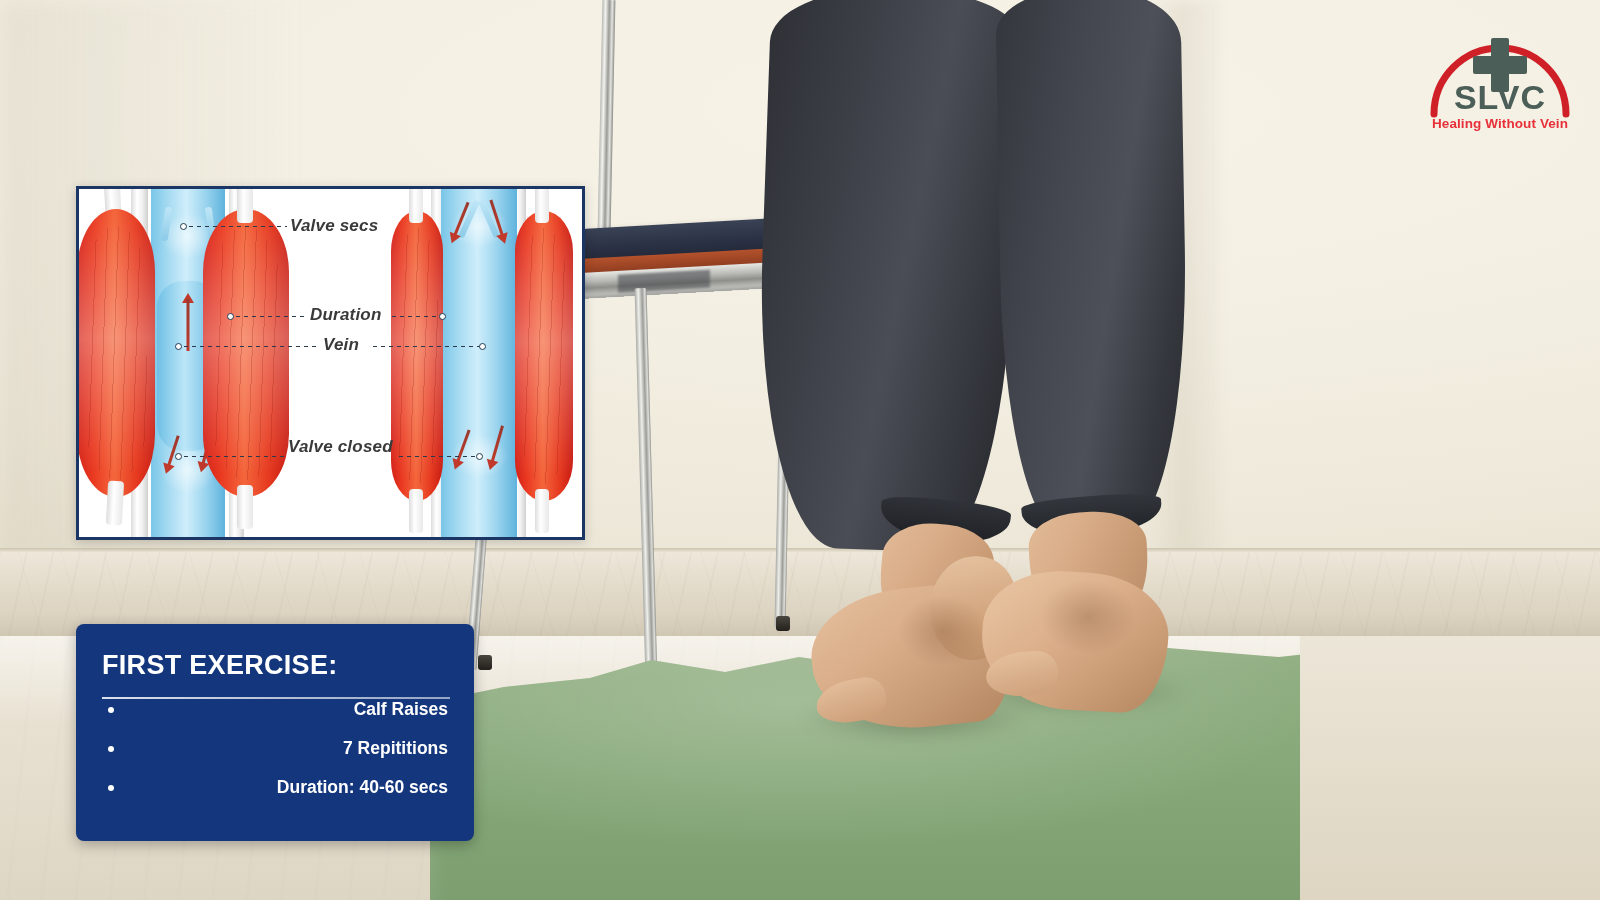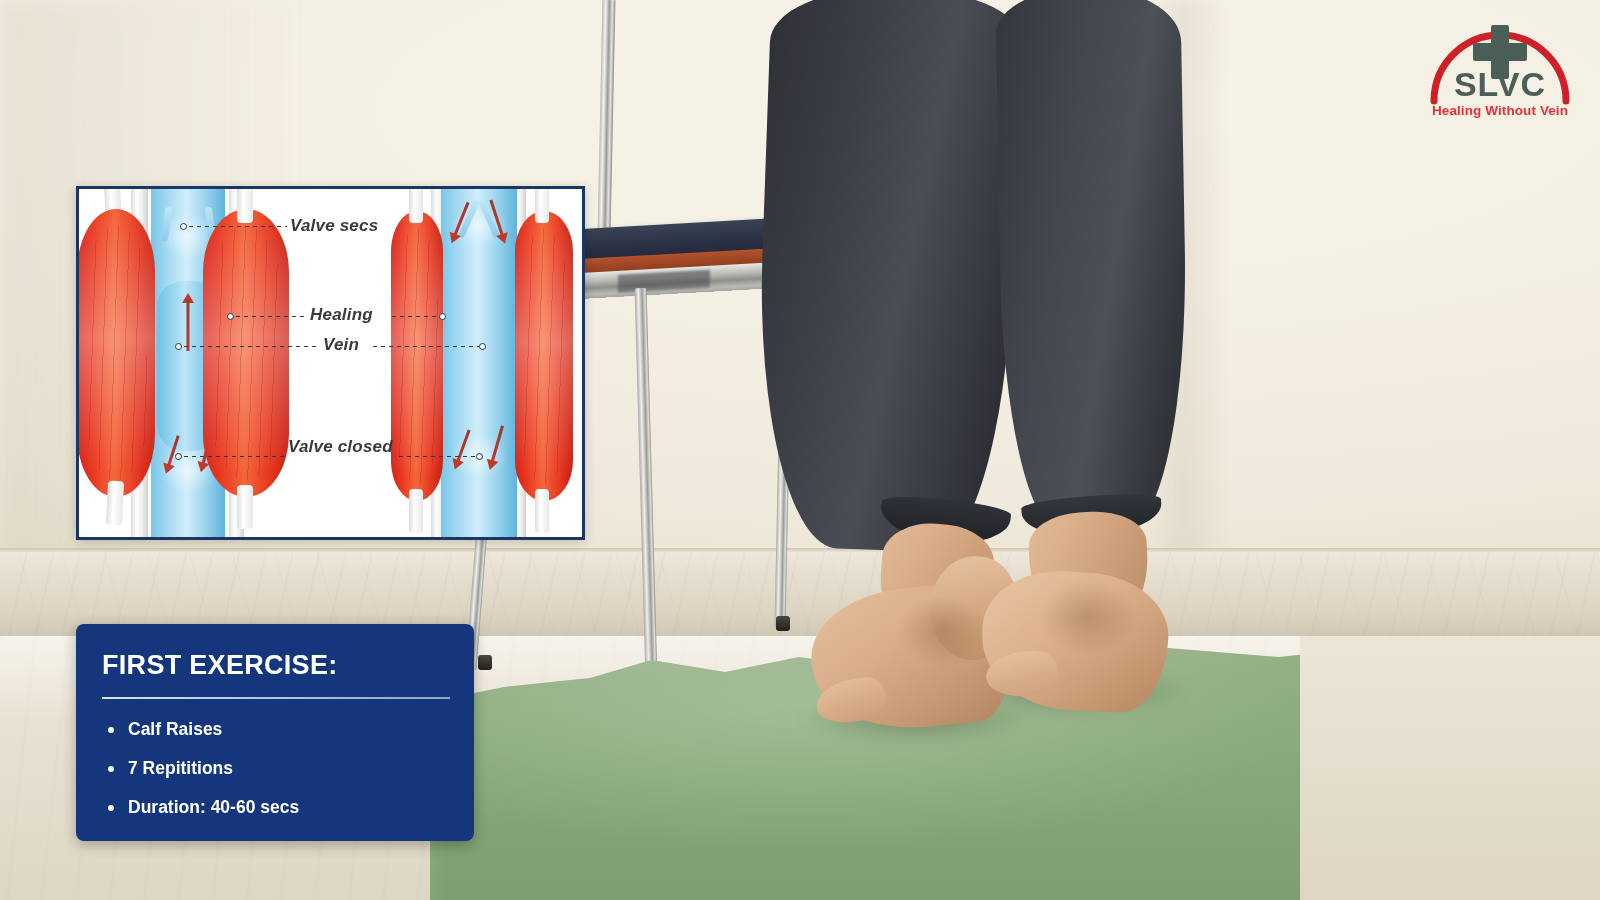--- a/index.html
+++ b/index.html
@@ -304,33 +304,33 @@
     padding:26px 26px 16px 26px;
   }
   .info-title{
     color:#ffffff; font-weight:bold; font-size:27px; letter-spacing:.3px;
     font-family:"Liberation Sans", sans-serif;
   }
   .info-rule{
     margin-top:16px; height:2px; width:348px;
     background:linear-gradient(90deg, rgba(255,255,255,.85), rgba(255,255,255,.55));
   }
-  .info-list{ margin-top:20px; list-style:none; }
+  .info-list{ list-style:none;text-align:right; }
   .info-list li{
     position:relative; color:#ffffff; font-size:17.5px; font-weight:bold;
     padding-left:26px; margin-bottom:18px;
     font-family:"Liberation Sans", sans-serif;
   }
   .info-list li::before{
     content:""; position:absolute; left:6px; top:8px;
     width:6px; height:6px; border-radius:50%; background:#ffffff;
   }
 
   
-  .logo{ position:absolute; left:1410px; top:7px; width:180px; height:112px; }
+  .logo{ position:absolute; left:1410px; top:20px; width:180px; height:112px; }
   .logo-arc{ position:absolute; left:16px; top:2px; width:148px; height:96px; }
   .logo-cross{
     position:absolute; left:63px; top:18px; width:54px; height:54px;
   }
   .logo-cross::before, .logo-cross::after{
     content:""; position:absolute; background:#4b5f58; border-radius:2px;
   }
   .logo-cross::before{ left:18px; top:0; width:18px; height:54px; }
   .logo-cross::after{ left:0; top:18px; width:54px; height:18px; }
   .logo-name{
@@ -469,21 +469,21 @@
                  border-radius:50% 50% 50% 50% / 14% 14% 14% 14%;"></div>
       <div class="tendon" style="left:456px; top:-4px; width:14px; height:38px;"></div>
       <div class="tendon" style="left:456px; top:300px; width:14px; height:44px;"></div>
 
       <div class="dot" style="left:101px; top:34px;"></div>
       <div class="leader" style="left:110px; top:37px; width:98px;"></div>
       <div class="dlabel" style="left:211px; top:27px;">Valve secs</div>
 
       <div class="dot" style="left:148px; top:124px;"></div>
       <div class="leader" style="left:157px; top:127px; width:72px;"></div>
-      <div class="dlabel" style="left:231px; top:116px;">Healing</div>
+      <div class="dlabel" style="left:231px; top:116px;">Duration</div>
       <div class="leader" style="left:313px; top:127px; width:52px;"></div>
       <div class="dot" style="left:360px; top:124px;"></div>
 
       <div class="dot" style="left:96px; top:154px;"></div>
       <div class="leader" style="left:105px; top:157px; width:135px;"></div>
       <div class="dlabel" style="left:244px; top:146px;">Vein</div>
       <div class="leader" style="left:294px; top:157px; width:110px;"></div>
       <div class="dot" style="left:400px; top:154px;"></div>
 
       <div class="dot" style="left:96px; top:264px;"></div>

